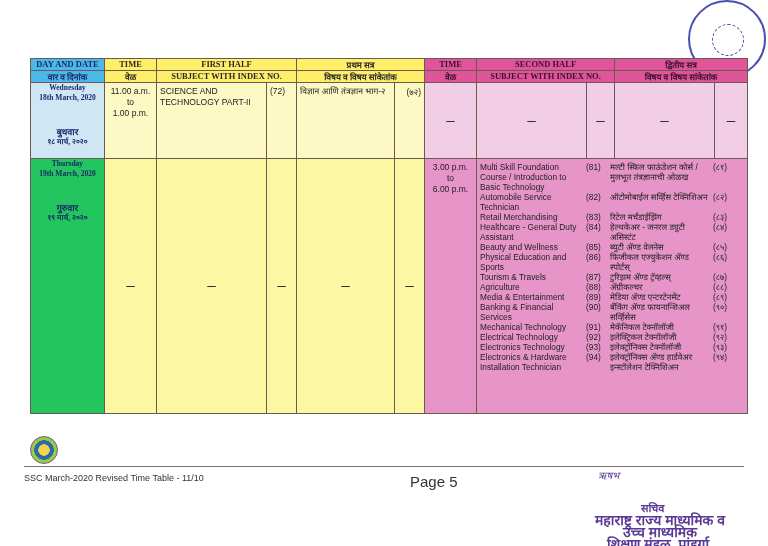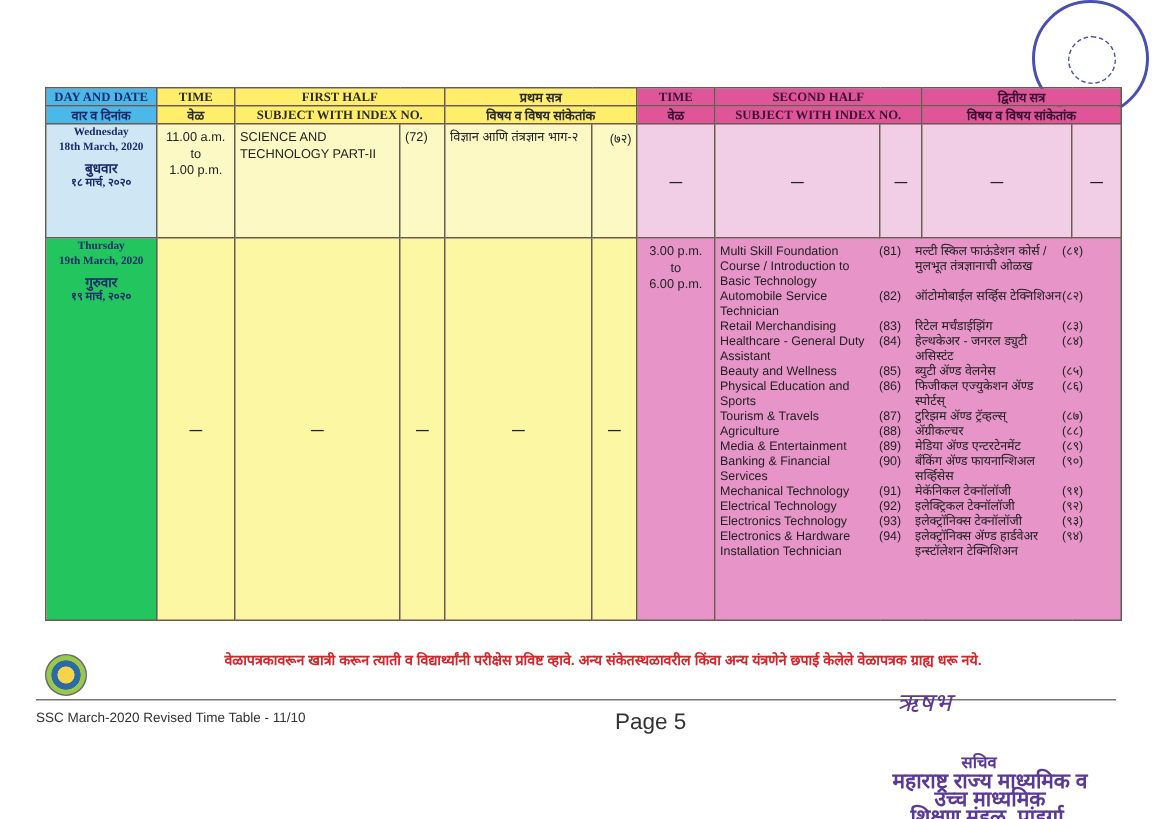--- a/index.html
+++ b/index.html
@@ -9,34 +9,34 @@
   .serif { font-family:"Liberation Serif", serif; font-weight:bold; }
   .hdr-blue { background:#4bb8ea; color:#1b2a6a; text-align:center; }
   .hdr-yel { background:#ffee6a; color:#2a2a2a; text-align:center; }
   .hdr-pink { background:#e0559a; color:#3a1030; text-align:center; }
   .blue { background:#22c55e; }
   .yel { background:#fbf7a2; }
   .yel-light { background:#fcf9c4; }
   .pink { background:#e795c9; }
   .pink-light { background:#f2cde6; }
   .day { text-align:center; color:#1b2a6a; font-size:7.5px; line-height:10px; }
-  .day .mr { font-size:9px; margin-top:4px; display:block; }
+  .day .mr { font-size:9px; margin-top:24px; display:block; }
   .time { text-align:center; font-size:8.5px; line-height:11px; padding-top:3px !important; }
   .dash { text-align:center; vertical-align:middle !important; font-weight:bold; }
   .sublist { padding-top:3px !important; }
   .item { display:flex; line-height:10px; font-size:8.3px; }
   .item .en { width:106px; }
   .item .idx { width:24px; }
   .item .mr { width:98px; }
-  .item .mridx { width:24px; text-align:left; }
+  .item .mridx { width:24px; text-align:center; }
   .notice { position:absolute; left:72px; top:433px; width:660px; color:#d3252a; font-size:9.5px; line-height:16px; text-align:center; font-weight:bold; }
   .rule { position:absolute; left:24px; top:466px; width:720px; height:1px; background:#777; }
   .footer-left { position:absolute; left:24px; top:473px; font-size:9px; color:#333; }
   .footer-mid { position:absolute; left:410px; top:473px; font-size:15px; color:#333; }
-  .sig { position:absolute; left:598px; top:456px; font-style:italic; color:#5b3a96; font-size:17px; font-family:"DejaVu Serif", serif; }
+  .sig { position:absolute; left:598px; top:468px; font-style:italic; color:#5b3a96; font-size:10px; font-family:"DejaVu Serif", serif; }
   .sig-title { position:absolute; left:641px; top:500px; color:#5b3a96; font-size:11px; font-weight:bold; }
   .sig-org { position:absolute; left:585px; top:514px; width:150px; color:#5b3a96; font-size:14px; line-height:12px; text-align:center; font-weight:bold; }
   .logo { position:absolute; left:30px; top:436px; width:26px; height:26px; border-radius:50%; background:radial-gradient(circle,#f6d34a 0 30%,#2a6aa6 32% 52%,#9cc84a 54% 100%); border:1px solid #667; }
   .stamp { position:absolute; left:688px; top:0px; width:78px; height:78px; border:2px solid #4a4fb0; border-radius:50%; box-sizing:border-box; }
   .stamp::after { content:""; position:absolute; left:22px; top:22px; width:30px; height:30px; border:1px dashed #4a4fb0; border-radius:50%; }
 </style>
 </head>
 <body>
 
 <div class="stamp"></div>
@@ -200,21 +200,20 @@
             <span class="mr">इलेक्ट्रॉनिक्स ॲण्ड हार्डवेअर इन्स्टॉलेशन टेक्निशिअन</span>
             <span class="mridx">(९४)</span>
           </div>
         </td>
   </tr>
 </tbody>
   </table>
 
 <div class="logo"></div>
 <div class="notice">
-  <div>वेळापत्रकावरून खात्री करून त्याती व विद्यार्थ्यांनी परीक्षेस प्रविष्ट व्हावे. अन्य संकेतस्थळावरील किंवा अन्य यंत्रणेने छपाई केलेले वेळापत्रक ग्राह्य धरू नये.</div>
 </div>
 <div class="rule"></div>
 <div class="footer-left">SSC March-2020 Revised Time Table - 11/10</div>
 <div class="footer-mid">Page 5</div>
 <div class="sig">ऋषभ</div>
 <div class="sig-title">सचिव</div>
 <div class="sig-org">
   <div>महाराष्ट्र राज्य माध्यमिक व उच्च माध्यमिक</div>
   <div>शिक्षण मंडळ, पांडुर्गा, पुणे-४११ ००४.</div>
 </div>

